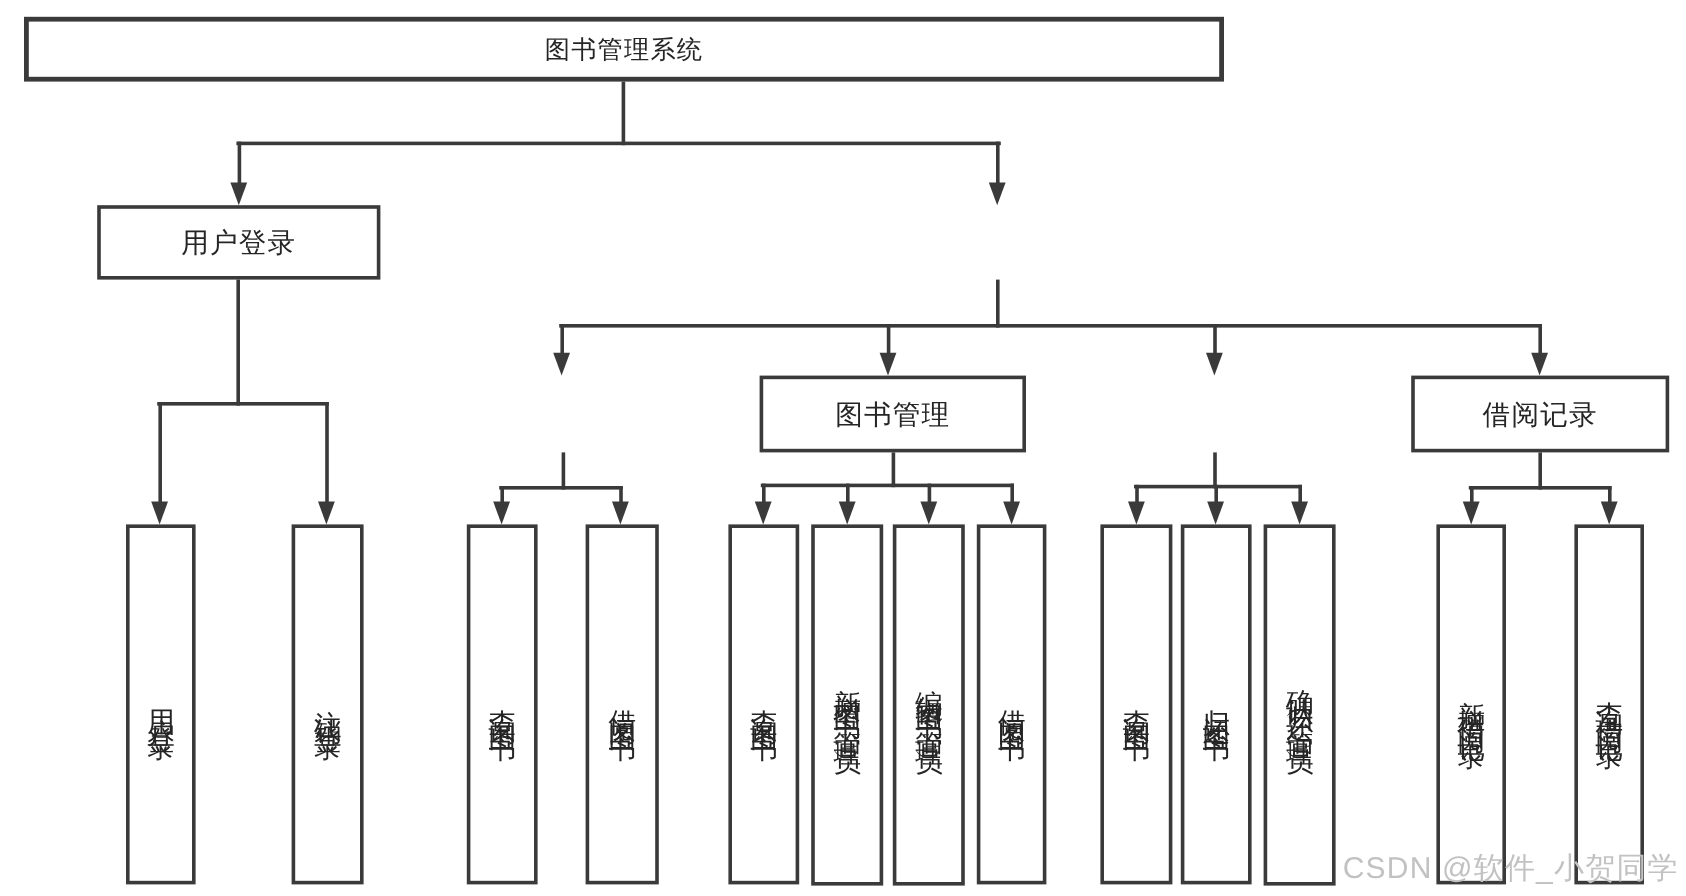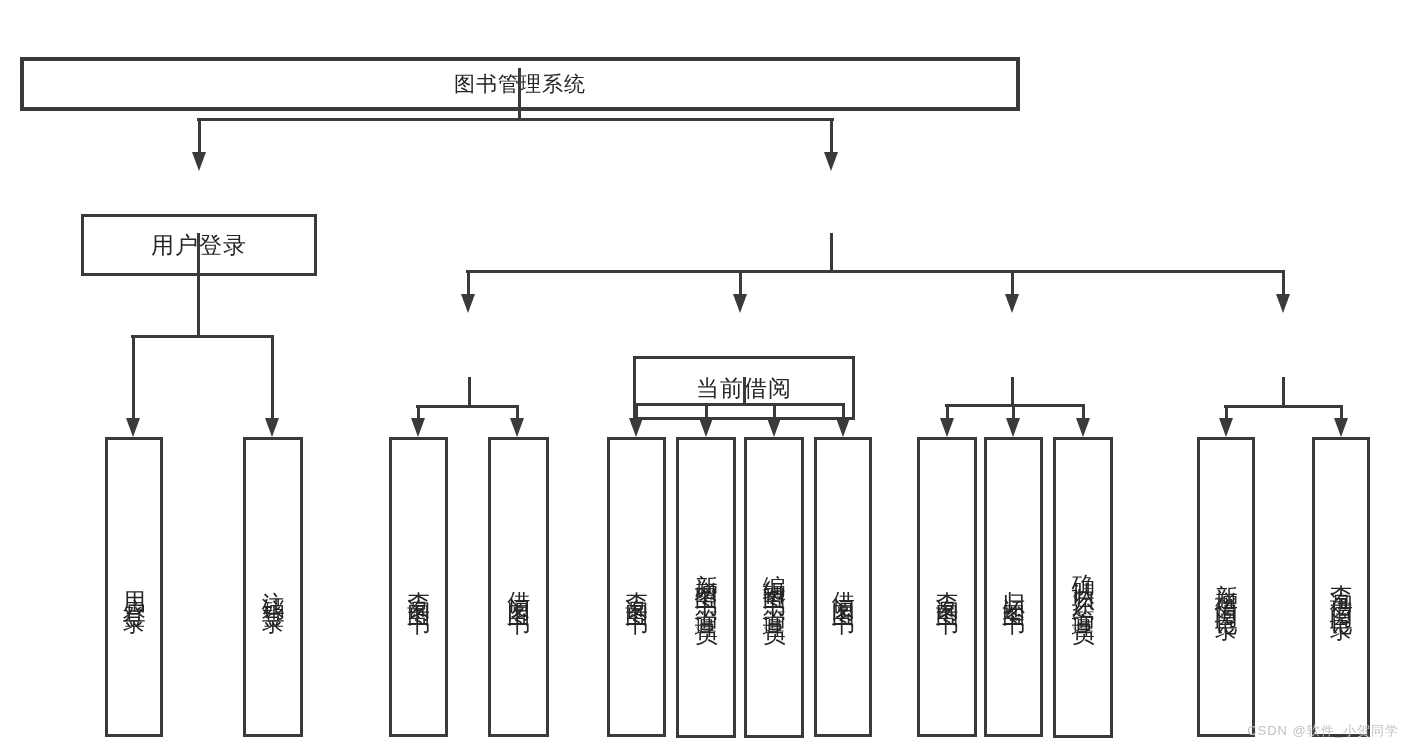--- a/index.html
+++ b/index.html
@@ -14,57 +14,58 @@
     position:absolute;
     box-sizing:border-box;
     border:3px solid #3a3a3a;
     background:#ffffff;
     display:flex;
     align-items:center;
     justify-content:center;
     color:#252525;
     text-align:center;
   }
-  .hbox{font-size:23px;letter-spacing:1px;white-space:nowrap;margin-top:43px;}
+  .hbox{font-size:23px;letter-spacing:1px;white-space:nowrap;}
   .rootbox{font-size:21px;border-width:4px;}
   .vbox{
     writing-mode:vertical-rl;
     text-orientation:mixed;
     font-size:23px;
     letter-spacing:7px;
     line-height:1.1;
   }
   .vline{position:absolute;width:3px;background:#3a3a3a;}
   .hline{position:absolute;height:3px;background:#3a3a3a;}
   .arrowhead{
     position:absolute;width:0;height:0;
     border-left:7px solid transparent;
     border-right:7px solid transparent;
     border-top:19px solid #3a3a3a;
   }
   #watermark{
     position:absolute;
     right:6px;bottom:7px;
-    font-size:13px;
+    font-size:25px;
     color:#c2c2c2;
     letter-spacing:1px;
     white-space:nowrap;
     z-index:5;
   }
 </style>
 </head>
 <body>
 
 <div id="stage">
 
   <div class="box hbox rootbox" style="left:20px;top:14px;width:1000px;height:54px;">图书管理系统</div>
 
   <div class="box hbox" style="left:81px;top:171px;width:236px;height:62px;">用户登录</div>
 
-  <div class="box hbox" style="left:633px;top:313px;width:222px;height:64px;">当前借阅</div>
+  <div class="box hbox" style="left:633px;top:313px;width:222px;height:64px;">图书管理</div>
+  <div class="box hbox" style="left:1176px;top:313px;width:215px;height:64px;">借阅记录</div>
 
   <div class="box vbox" style="left:105px;top:437px;width:58px;height:300px;">用户登录</div>
   <div class="box vbox" style="left:243px;top:437px;width:60px;height:300px;">注销登录</div>
 
   <div class="box vbox" style="left:389px;top:437px;width:59px;height:300px;">查询图书</div>
   <div class="box vbox" style="left:488px;top:437px;width:61px;height:300px;">借阅图书</div>
 
   <div class="box vbox" style="left:607px;top:437px;width:59px;height:300px;">查询图书</div>
   <div class="box vbox" style="left:676px;top:437px;width:60px;height:301px;">新增图书（管理员）</div>
   <div class="box vbox" style="left:744px;top:437px;width:60px;height:301px;">编辑图书（管理员）</div>

